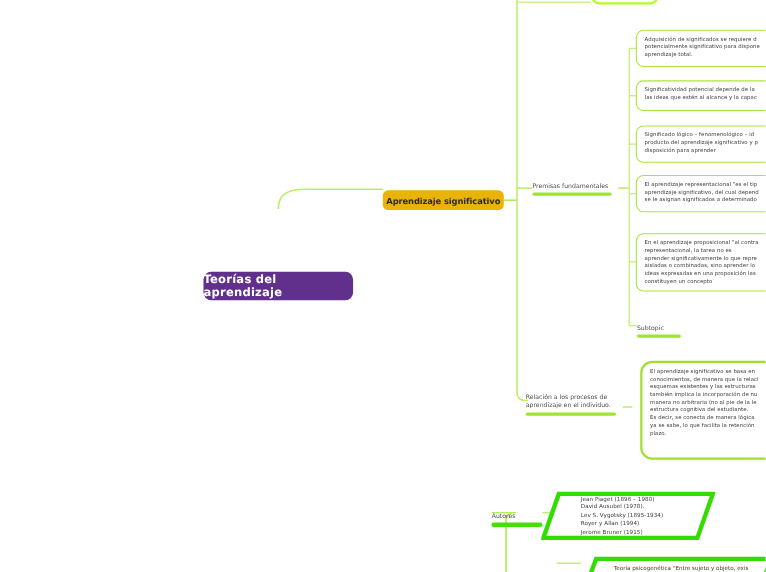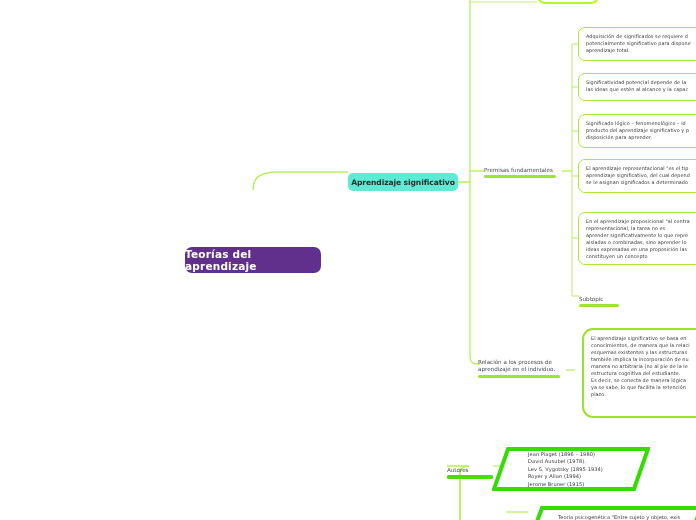--- a/index.html
+++ b/index.html
@@ -51,21 +51,21 @@
     z-index: 6;
   }
 
   
   .main-pill {
     position: absolute;
     left: 348px;
     top: 173px;
     width: 110px;
     height: 18px;
-    background: #5eead4;
+    background: #eab308;
     border-radius: 5px;
     display: flex;
     align-items: center;
     justify-content: center;
     font-size: 7.6px;
     font-weight: bold;
     color: #2b2b2b;
     letter-spacing: -0.1px;
     box-sizing: border-box;
     z-index: 6;

